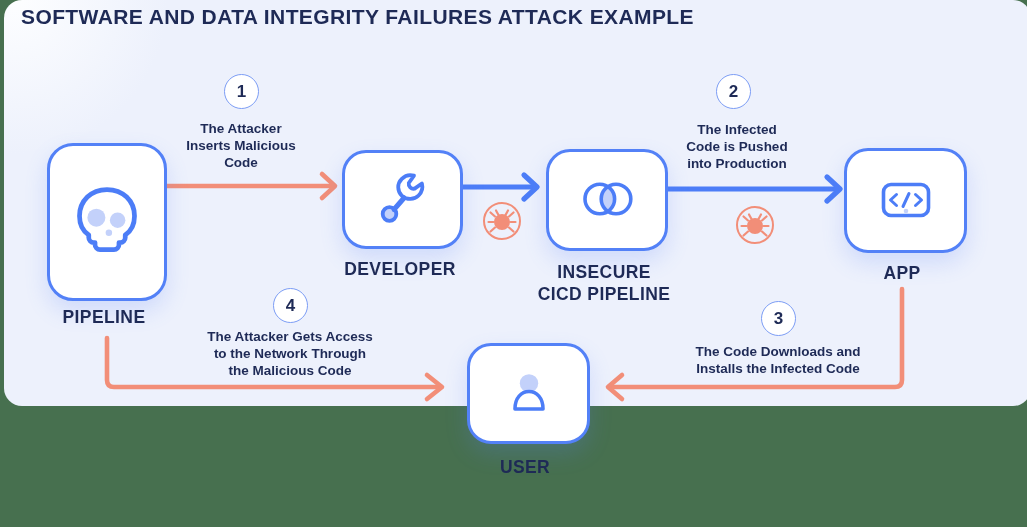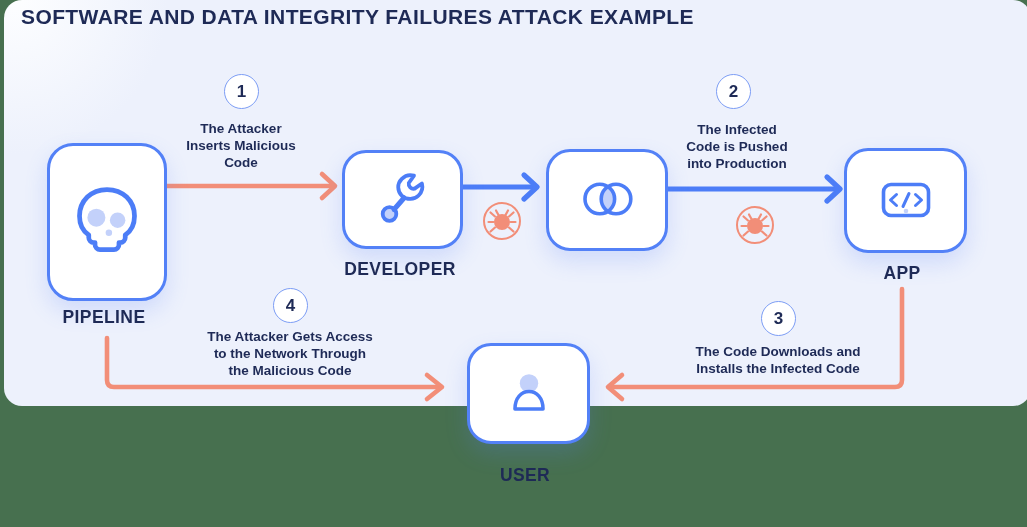--- a/index.html
+++ b/index.html
@@ -32,21 +32,21 @@
   .node-user{left:463px;top:343px;width:117px;height:95px;}
   .nlabel{
     position:absolute;text-align:center;color:#1E2A56;
     font-size:17.5px;font-weight:700;letter-spacing:.4px;line-height:22px;
   }
   .nlabel span{display:block;text-align:center;}
   .lab-attacker{left:20px;top:306px;width:160px;}
   .lab-developer{left:316px;top:258px;width:160px;}
   .lab-cicd{left:518px;top:261px;width:164px;}
   .lab-app{left:858px;top:262px;width:80px;}
-  .lab-user{left:461px;top:456px;width:120px;margin-top:8px;}
+  .lab-user{left:461px;top:456px;width:120px;}
   
   .badge{
     position:absolute;width:35px;height:35px;border-radius:50%;
     background:#fff;border:1.6px solid #7C9DF5;box-sizing:border-box;
     display:flex;align-items:center;justify-content:center;
     color:#1E2A56;font-size:17px;font-weight:600;
   }
   .badge-1{left:220px;top:74px;}
   .badge-2{left:712px;top:74px;}
   .badge-3{left:757px;top:301px;}
@@ -120,20 +120,24 @@
     <span>DEVELOPER</span>
   </div>
 
   <div class="node node-cicd">
     <svg class="node-icon" width="68" height="64" viewBox="0 0 64 64">
       <path d="M32.9 18.6 A14.8 14.8 0 0 1 32.9 43.4 A14.8 14.8 0 0 1 32.9 18.6 Z" fill="#C3D1FA"></path>
       <circle cx="24.8" cy="31" r="14.8" fill="none" stroke="#4C7DF7" stroke-width="3.6"></circle>
       <circle cx="41" cy="31" r="14.8" fill="none" stroke="#4C7DF7" stroke-width="3.6"></circle>
     </svg>
   </div>
+  <div class="nlabel lab-cicd">
+    <span>INSECURE</span>
+    <span>CICD PIPELINE</span>
+  </div>
 
   <div class="node node-app">
     <svg class="node-icon" width="66" height="64" viewBox="0 0 64 64">
       <rect x="9.5" y="15.5" width="45" height="31" rx="7.5" fill="none" stroke="#4C7DF7" stroke-width="3.6"></rect>
       <polyline points="22.5,25.5 16.5,31 22.5,36.5" fill="none" stroke="#4C7DF7" stroke-width="3" stroke-linecap="round" stroke-linejoin="round"></polyline>
       <line x1="35" y1="24.5" x2="29" y2="37.5" stroke="#4C7DF7" stroke-width="3" stroke-linecap="round"></line>
       <polyline points="41.5,25.5 47.5,31 41.5,36.5" fill="none" stroke="#4C7DF7" stroke-width="3" stroke-linecap="round" stroke-linejoin="round"></polyline>
       <circle cx="32" cy="42" r="2.3" fill="#C3D1FA"></circle>
     </svg>
   </div>

